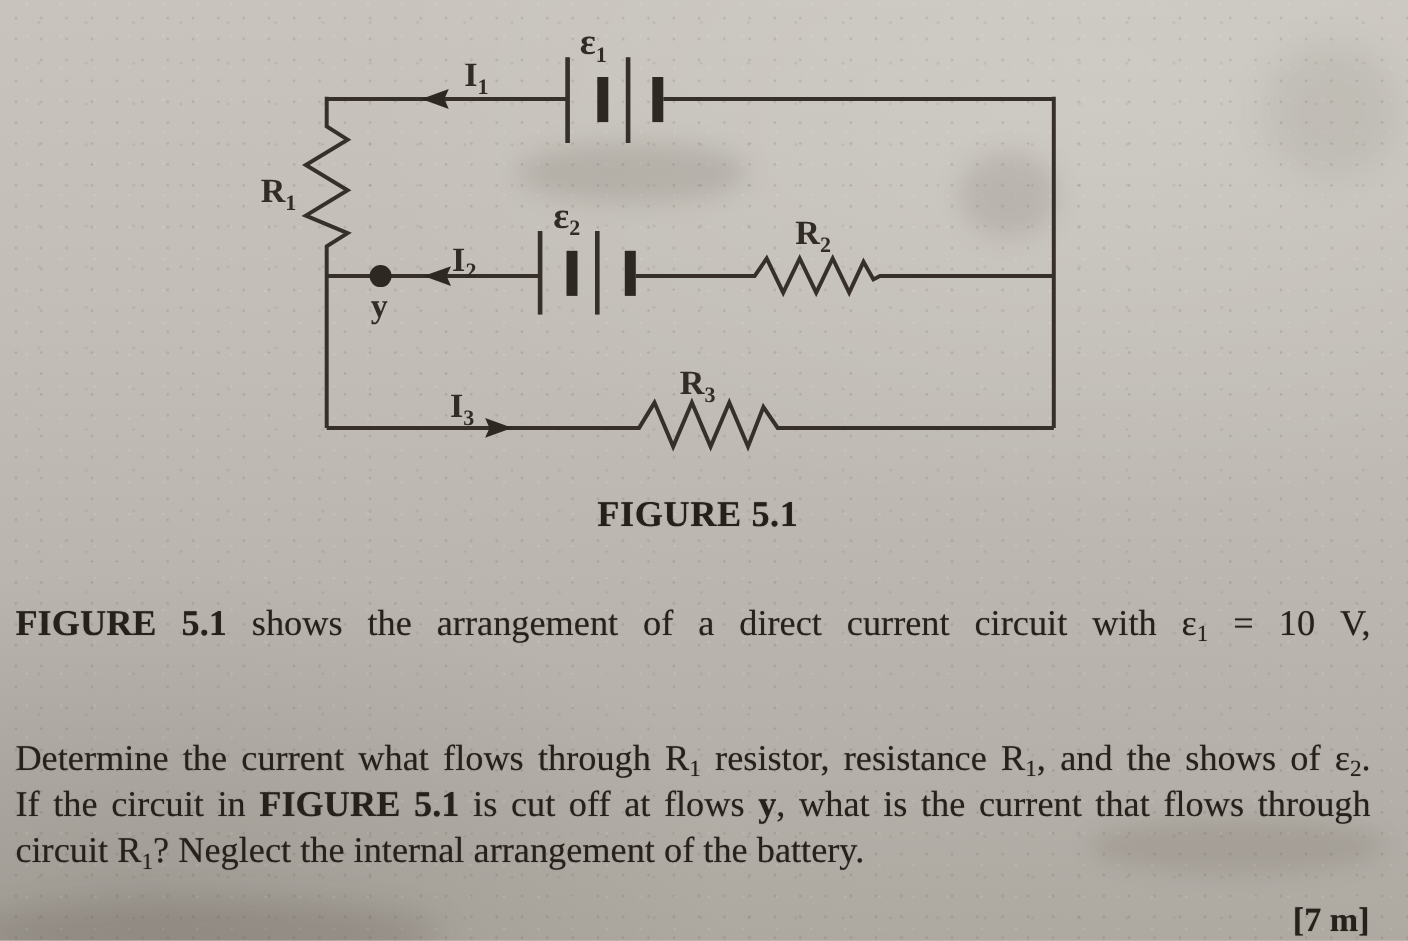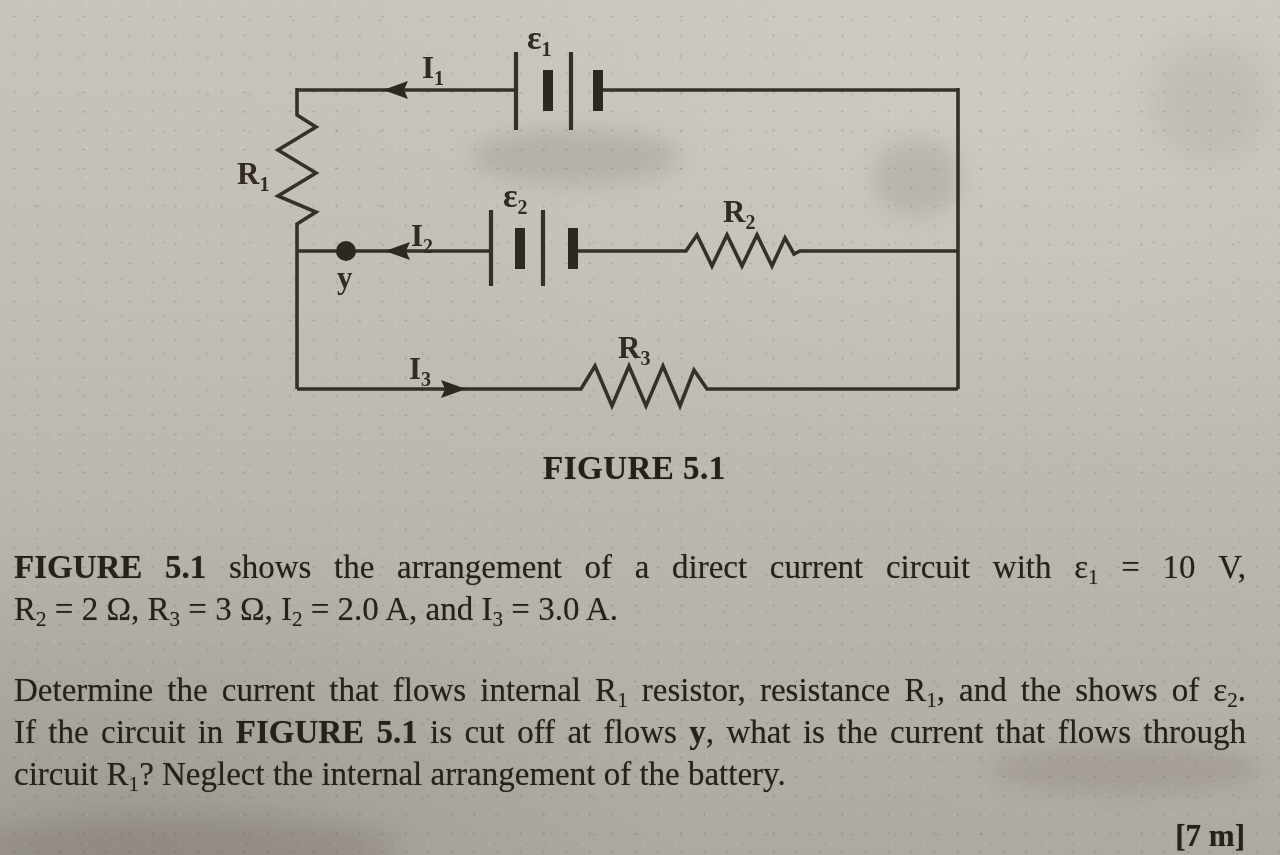--- a/index.html
+++ b/index.html
@@ -117,23 +117,22 @@
       <text x="337" y="288" font-size="31">y</text>
       <text x="409" y="379" font-size="31"><tspan>I</tspan><tspan font-size="20" dy="7">3</tspan></text>
       <text x="618" y="358" font-size="31"><tspan>R</tspan><tspan font-size="20" dy="7">3</tspan></text>
     </g>
   </svg>
 
   <div class="caption">FIGURE 5.1</div>
 
   <div class="para p1">
     <div class="line just"><span class="b">FIGURE 5.1</span><span> shows the arrangement of a direct current circuit with </span><span>ε</span><span class="sub">1</span><span> = 10 V,</span></div>
-    <div class="line"><span>R</span><span class="sub">2</span><span> = 2 Ω, R</span><span class="sub">3</span><span> = 3 Ω, I</span><span class="sub">2</span><span> = 2.0 A, and I</span><span class="sub">3</span><span> = 3.0 A.</span></div>
   </div>
 
   <div class="para p2">
-    <div class="line just"><span>Determine the current that flows internal R</span><span class="sub">1</span><span> resistor, resistance R</span><span class="sub">1</span><span>, and the shows of ε</span><span class="sub">2</span><span>.</span></div>
+    <div class="line just"><span>Determine the current what flows through R</span><span class="sub">1</span><span> resistor, resistance R</span><span class="sub">1</span><span>, and the shows of ε</span><span class="sub">2</span><span>.</span></div>
     <div class="line just"><span>If the circuit in </span><span class="b">FIGURE 5.1</span><span> is cut off at flows </span><span class="b">y</span><span>, what is the current that flows through</span></div>
     <div class="line"><span>circuit R</span><span class="sub">1</span><span>? Neglect the internal arrangement of the battery.</span></div>
   </div>
 
   <div class="marks">[7 m]</div>
 </div>
 
 </body></html>

